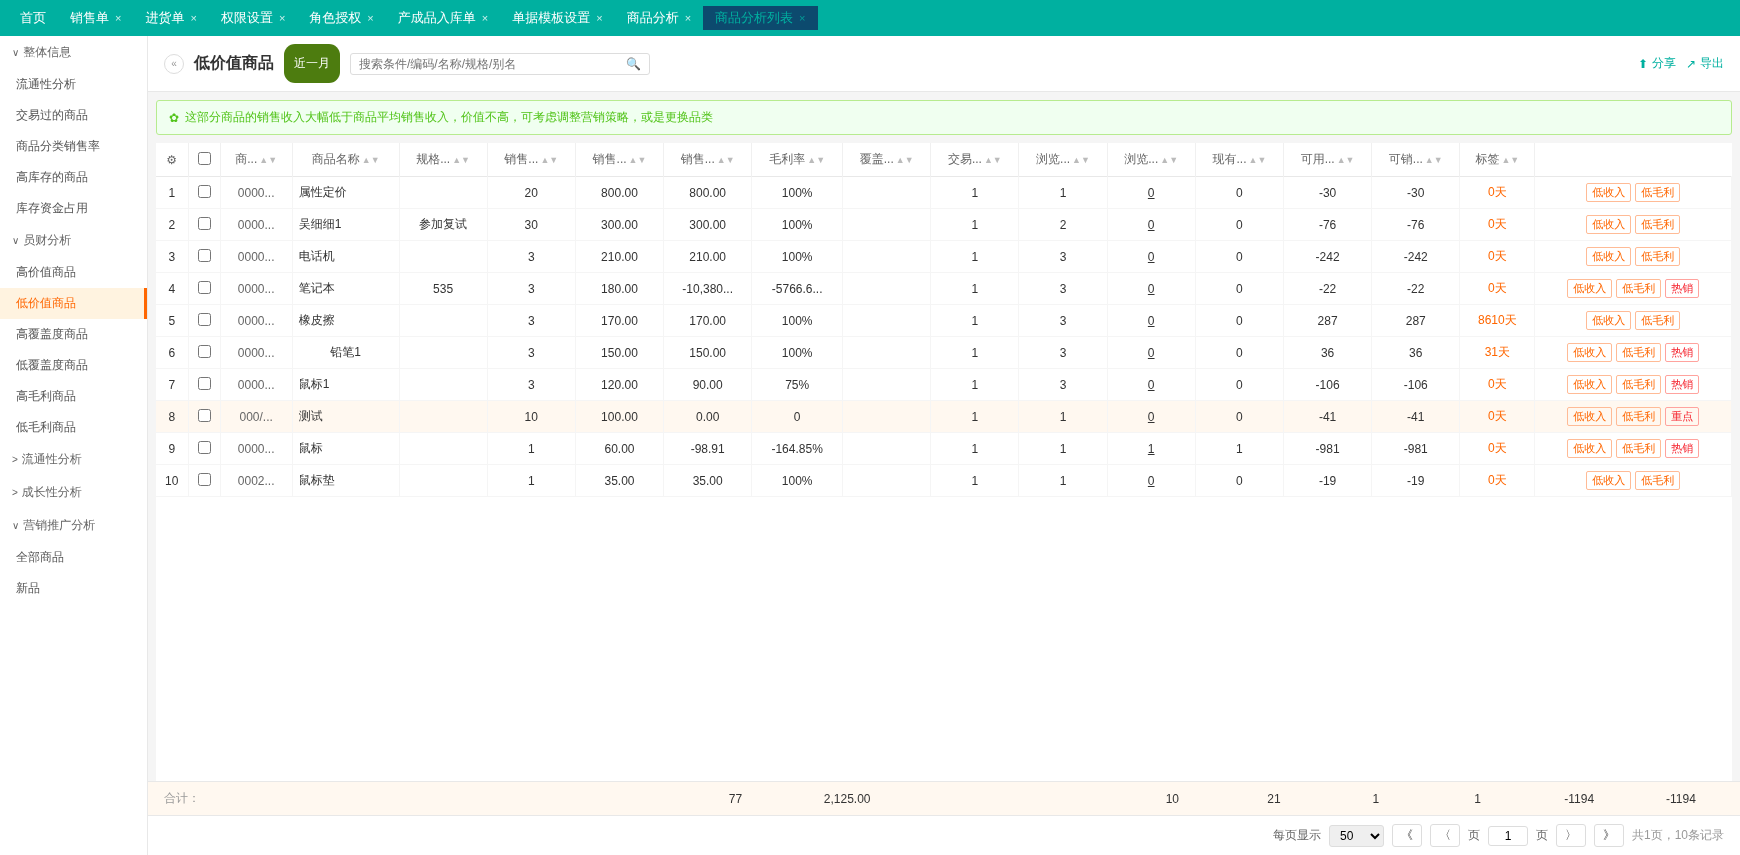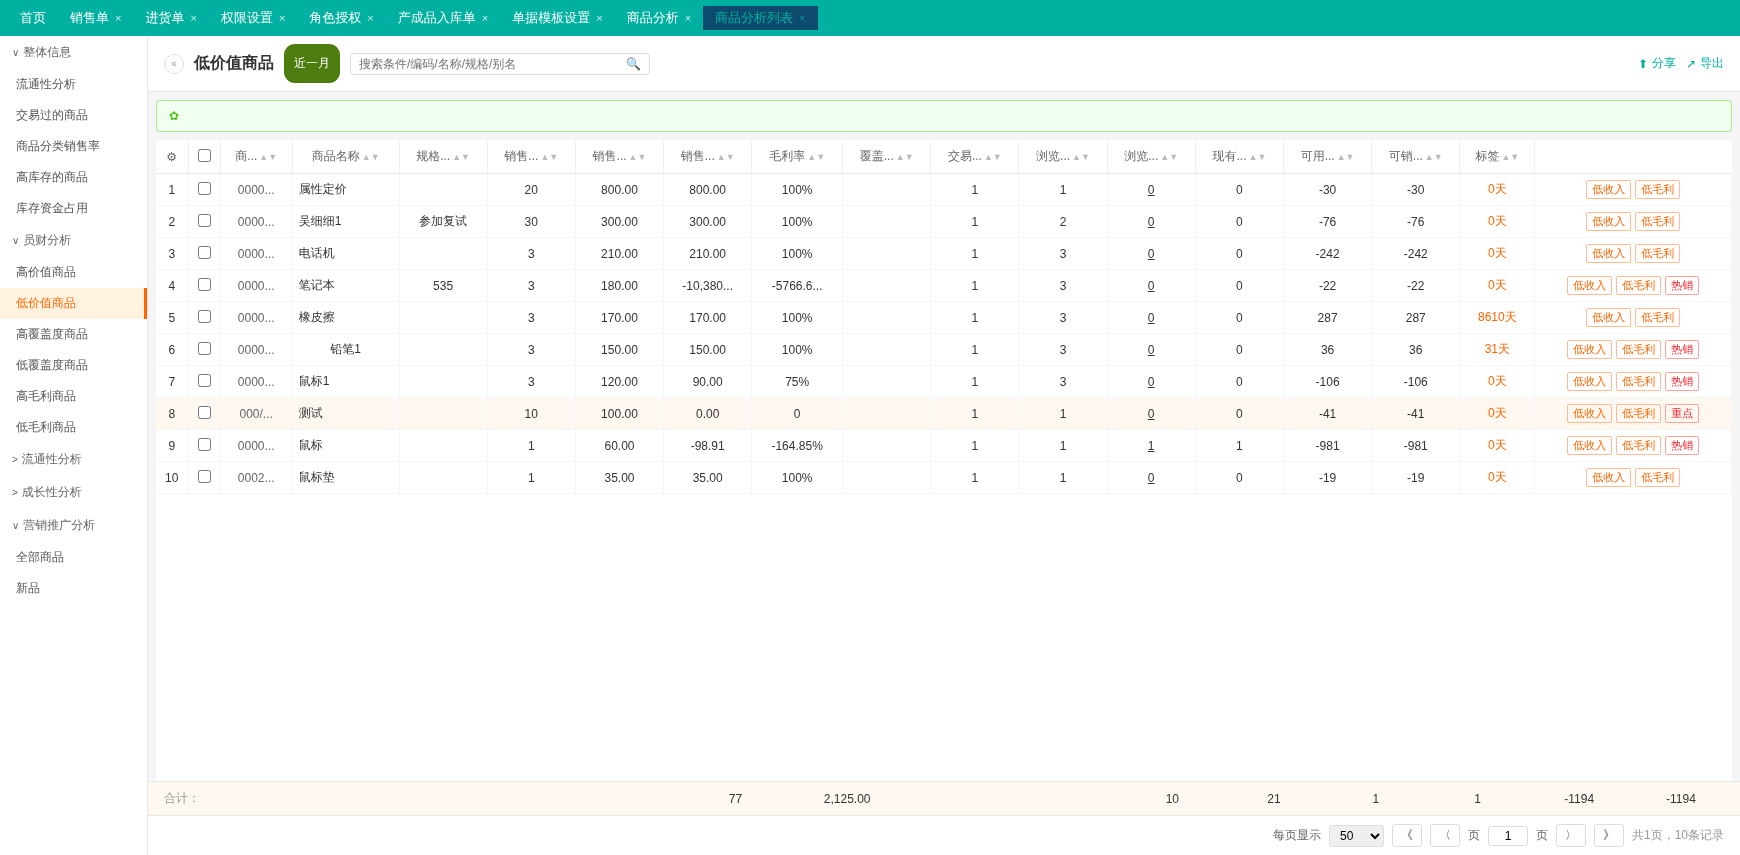--- a/index.html
+++ b/index.html
@@ -168,20 +168,21 @@
         </div>
         <div class="action-btn">
           <span>↗</span>
           <span>导出</span>
         </div>
       </div>
     </div>
 
     <div class="notice-bar">
       <span>✿</span>
+      <span>这部分商品的销售收入大幅低于商品平均销售收入，价值不高，可考虑调整营销策略，或是更换品类</span>
     </div>
 
     <div class="table-container">
       <table>
         <thead>
           <tr>
             <th class="col-settings">⚙</th>
             <th class="col-check"><input type="checkbox" style=""></th>
             <th>商...<span class="sort-arrows">▲▼</span></th>
             <th>商品名称<span class="sort-arrows">▲▼</span></th>

